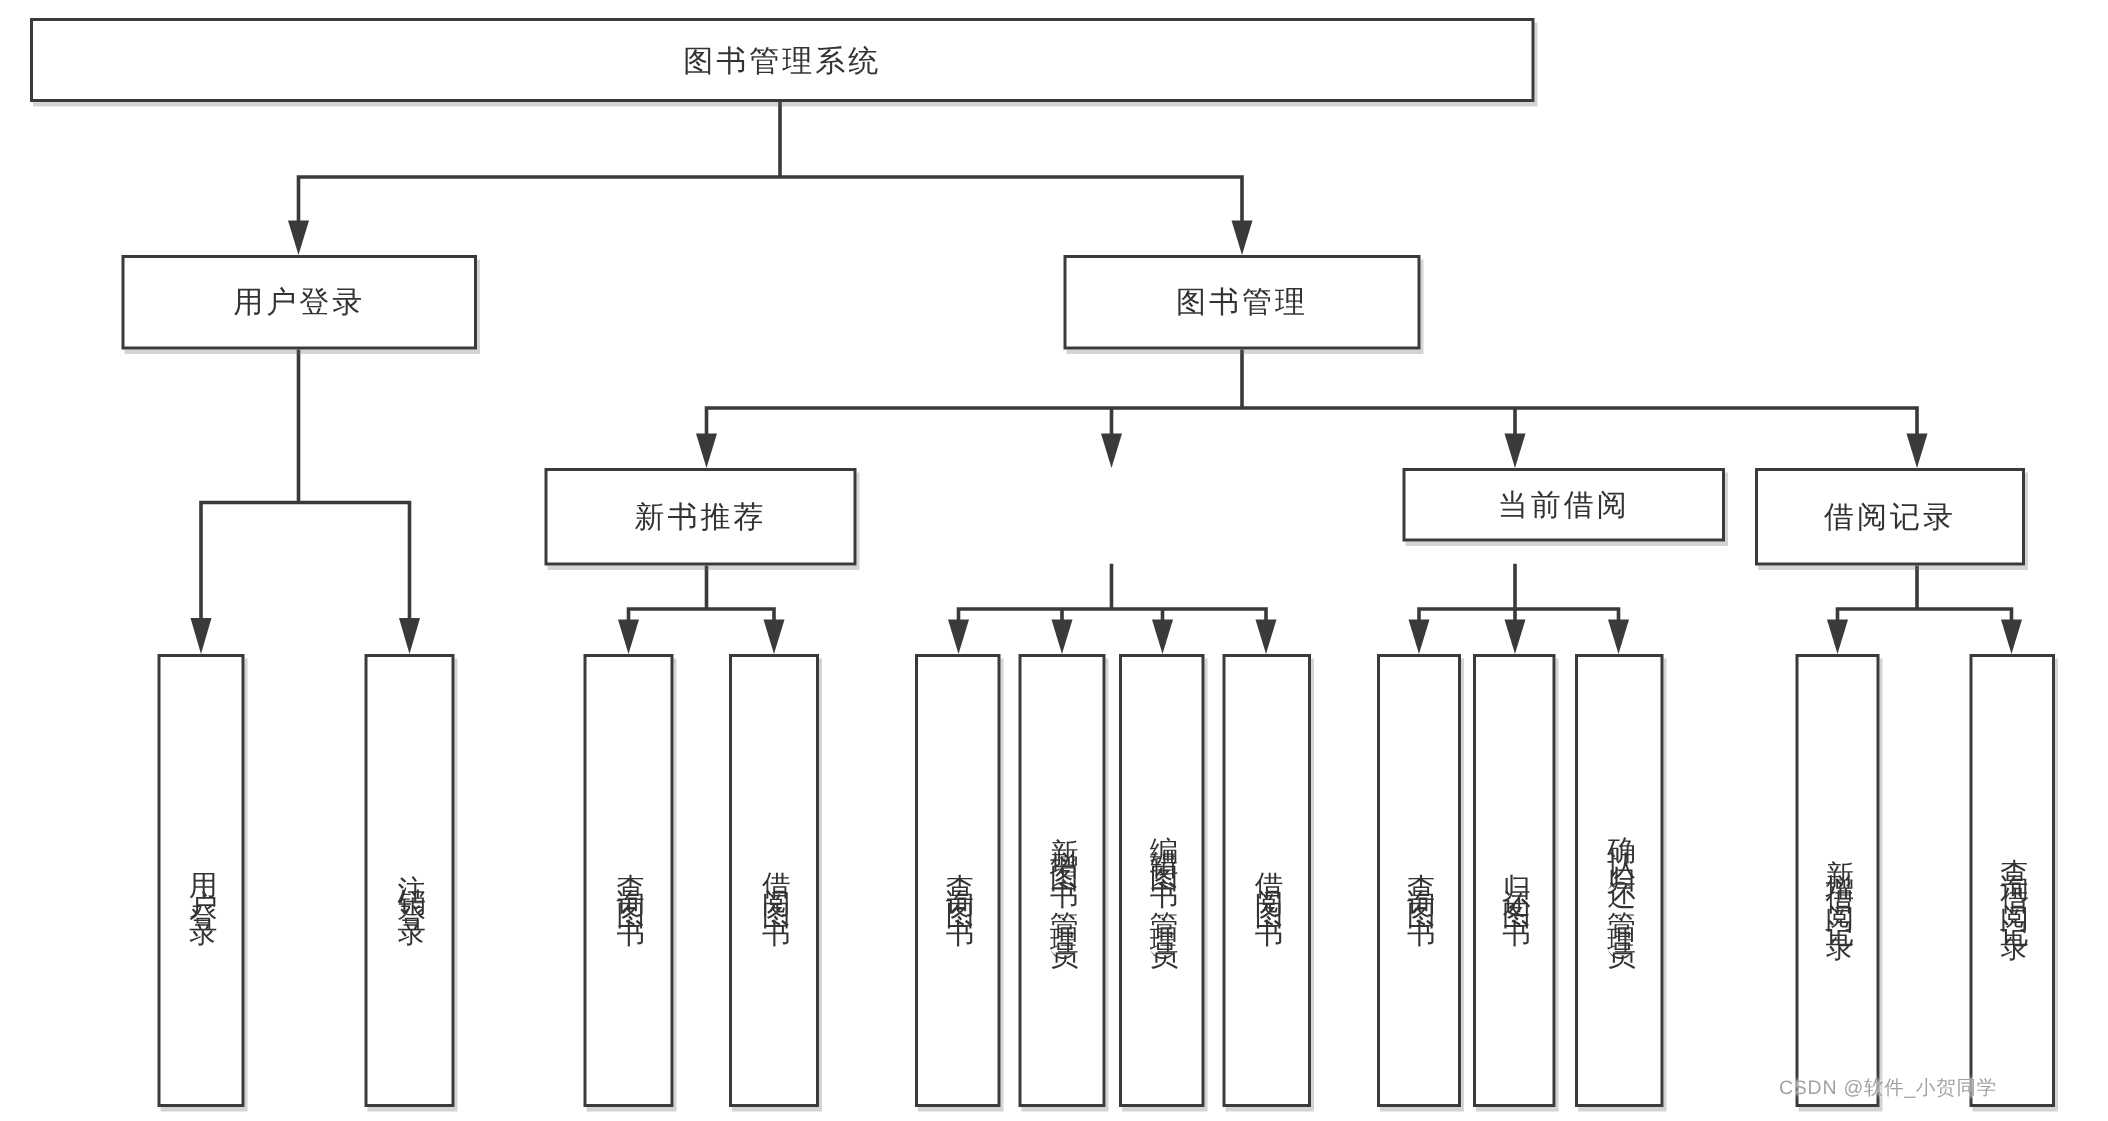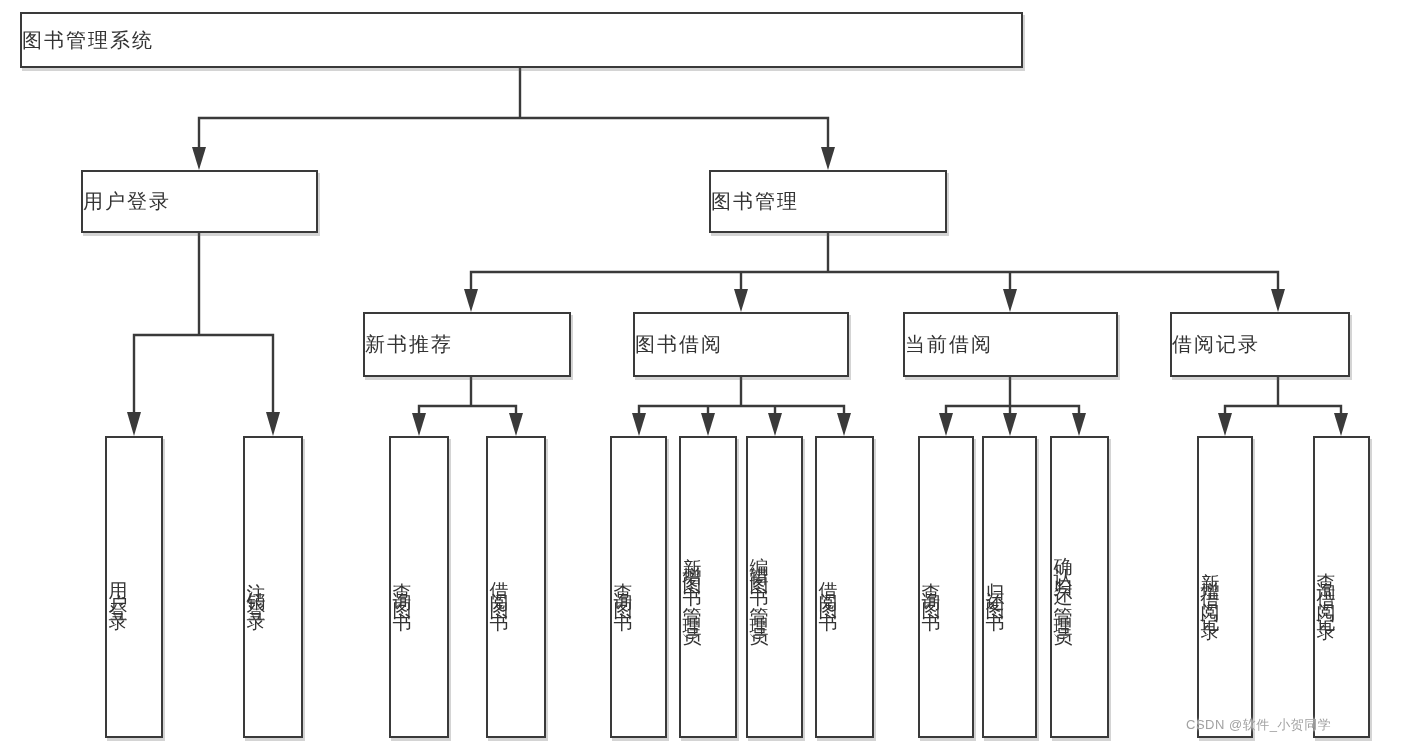--- a/index.html
+++ b/index.html
@@ -32,20 +32,21 @@
     stroke: none;
   }
   .box {
     position: absolute;
     z-index: 2;
     background: #ffffff;
     border: 2px solid var(--line, #3a3a3a);
     box-shadow: 2px 3px 0 rgba(100,100,100,0.28);
     display: flex;
     align-items: center;
+    justify-content: center;
     color: var(--text, #333333);
   }
   .hbox span {
     font-size: 20px;
     letter-spacing: 2px;
     white-space: nowrap;
   }
   .vbox span {
     writing-mode: vertical-rl;
     text-orientation: mixed;
@@ -121,24 +122,21 @@
   <div class="box hbox" style="left:81px;top:170px;width:237px;height:63px">
     <span>用户登录</span>
   </div>
   <div class="box hbox" style="left:709px;top:170px;width:238px;height:63px">
     <span>图书管理</span>
   </div>
 
   <div class="box hbox" style="left:363px;top:312px;width:208px;height:65px">
     <span>新书推荐</span>
   </div>
-  <div class="box hbox" style="left:633px;top:312px;width:216px;height:65px">
-    <span>图书借阅</span>
-  </div>
-  <div class="box hbox" style="left:903px;top:312px;width:215px;height:65px">
+  <div class="box hbox" style="left:935px;top:312px;width:215px;height:49px">
     <span>当前借阅</span>
   </div>
   <div class="box hbox" style="left:1170px;top:312px;width:180px;height:65px">
     <span>借阅记录</span>
   </div>
 
   <div class="box vbox" style="left:105px;top:436px;width:58px;height:302px">
     <span>用户登录</span>
   </div>
   <div class="box vbox" style="left:243px;top:436px;width:60px;height:302px">

